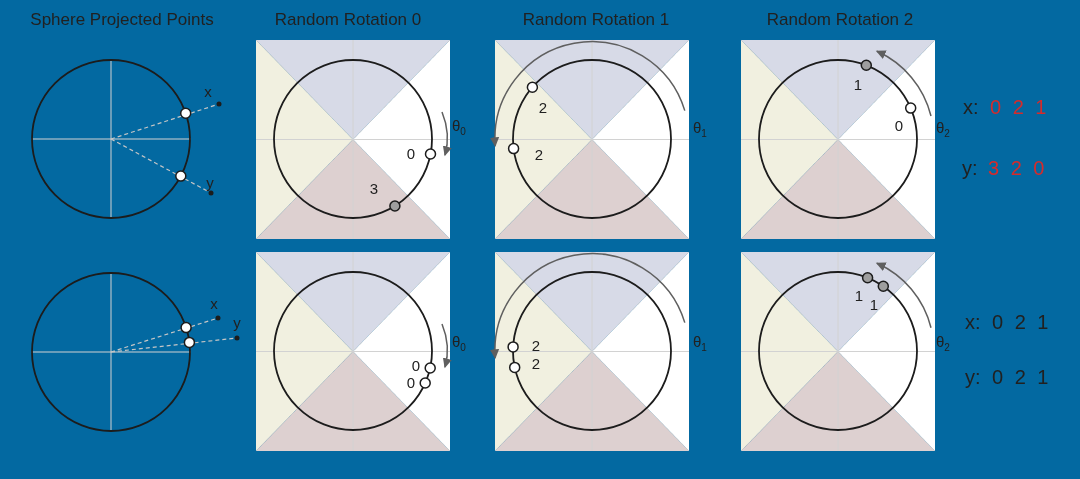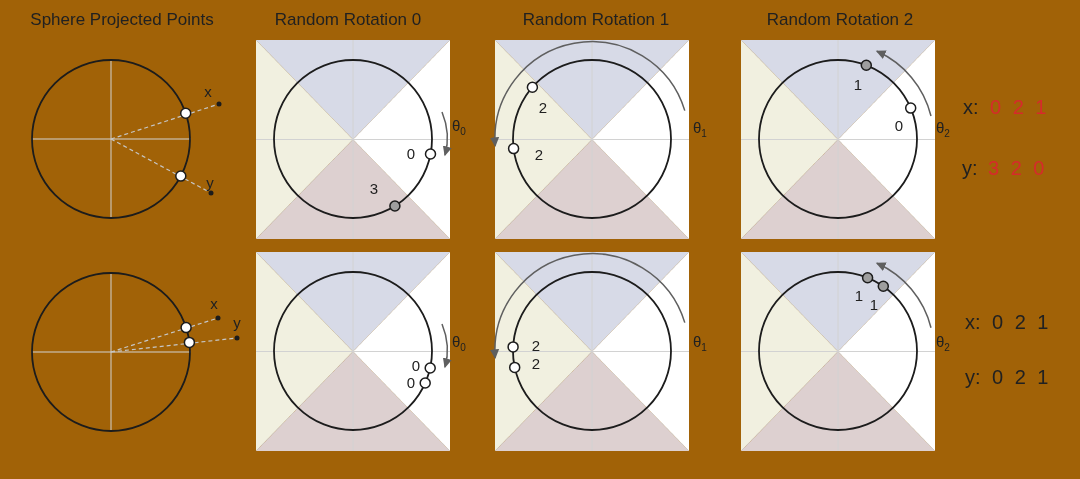--- a/index.html
+++ b/index.html
@@ -1,16 +1,16 @@
 <!DOCTYPE html>
 <html><head>
 <meta charset="utf-8">
 <style>
   html,body{margin:0;padding:0;background:#ffffff;}
-  .figure-wrap{width:1080px;height:479px;position:relative;background:#a16207;overflow:hidden;}
+  .figure-wrap{width:1080px;height:479px;position:relative;background:#0369a1;overflow:hidden;}
   svg{display:block;}
   text{font-family:"Liberation Sans","DejaVu Sans",sans-serif;fill:#212121;}
   .title{font-size:17px;text-anchor:middle;}
   .lbl{font-size:15px;text-anchor:middle;}
   .theta{font-size:15px;}
   .theta-sub{font-size:10px;}
   .code{font-size:20px;}
   .code-digits{letter-spacing:3px;}
   .circle-main{fill:none;stroke:#1c1c1c;stroke-width:1.8;}
   .crosshair{stroke:#d2d2d2;stroke-width:1;}

